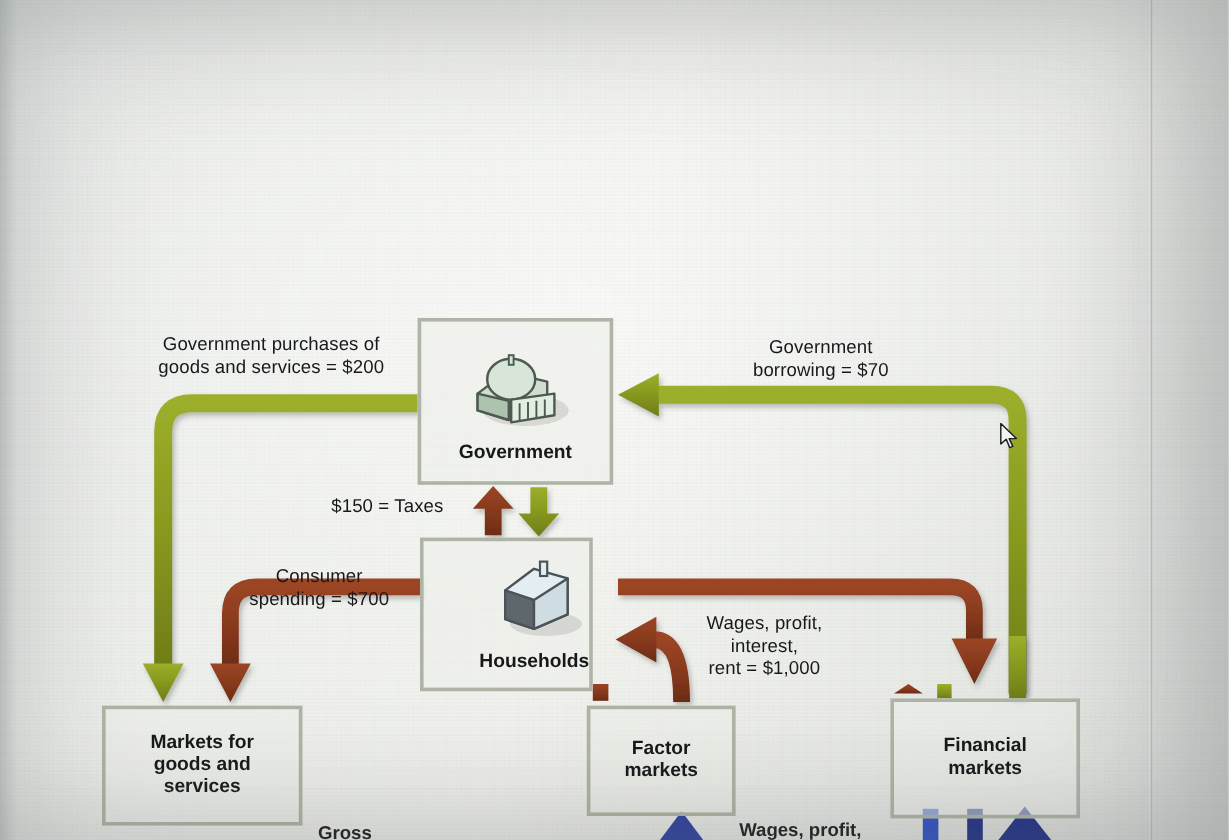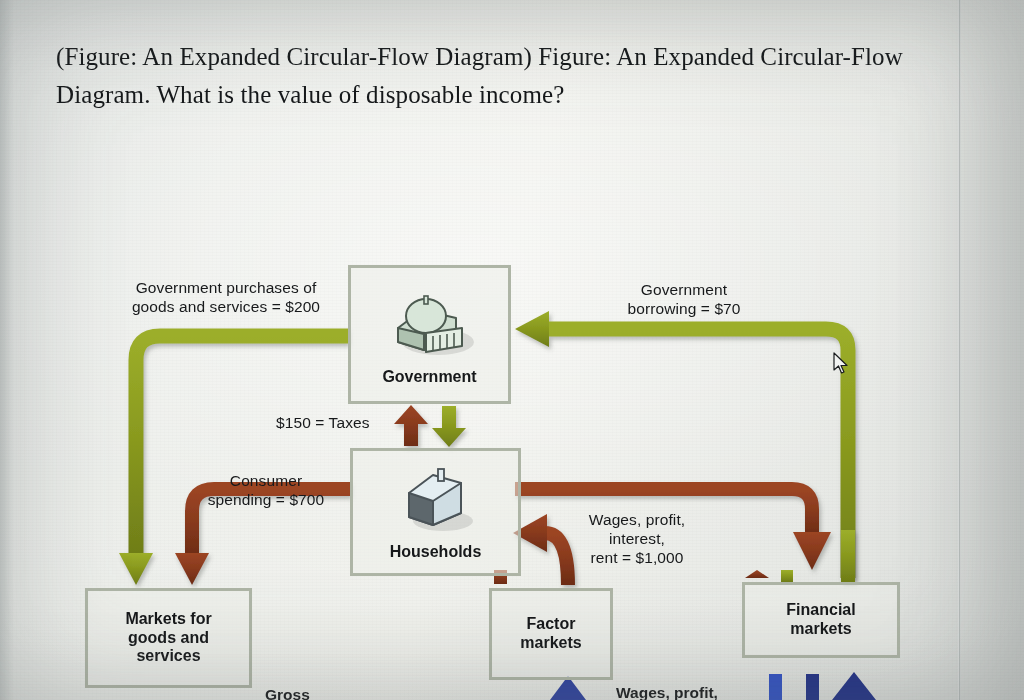--- a/index.html
+++ b/index.html
@@ -68,24 +68,24 @@
     justify-content: center;
     text-align: center;
   }
   .node-label {
     font-weight: bold;
     font-size: 16px;
     color: #16181a;
     line-height: 1.18;
   }
   #box-government { left: 348px; top: 265px; width: 163px; height: 139px; }
-  #box-households { left: 350px; top: 448px; width: 171px; height: 128px; }
+  #box-households { left: 350px; top: 448px; width: 144px; height: 128px; align-items: flex-end; }
   #box-goods     { left: 85px;  top: 588px; width: 167px; height: 100px; align-items: center; }
   #box-factor    { left: 489px; top: 588px; width: 124px; height: 92px;  }
-  #box-financial { left: 742px; top: 582px; width: 158px; height: 76px;  }
+  #box-financial { left: 742px; top: 582px; width: 158px; height: 100px;  }
 
   .gov-icon-wrap { margin-top: 6px; margin-bottom: 2px; }
   .house-icon-wrap { margin-top: 2px; margin-bottom: 4px; }
 
   .flow-label {
     position: absolute;
     font-size: 15.5px;
     font-weight: 400;
     color: #17191b;
     line-height: 1.22;
@@ -114,21 +114,20 @@
 </style>
 </head>
 <body>
 
 <div id="page">
   <div id="paper-bg"></div>
   <div id="paper-noise"></div>
   <div id="page-edge2"></div>
   <div id="page-edge"></div>
 
-  <div id="question">(Figure: An Expanded Circular-Flow Diagram) Figure: An Expanded Circular-Flow Diagram. What is the value of disposable income?</div>
 
   <div id="diagram">
 
     <svg id="flow-svg" width="1024" height="700">
       <defs>
         <filter id="softshadow" x="-30%" y="-30%" width="170%" height="170%">
           <feDropShadow dx="2" dy="3" stdDeviation="2.2" flood-color="#5a5f5a" flood-opacity="0.38"></feDropShadow>
         </filter>
         <linearGradient id="greenGrad" x1="0" y1="0" x2="0" y2="1">
           <stop offset="0%" stop-color="#9cae2a"></stop>

